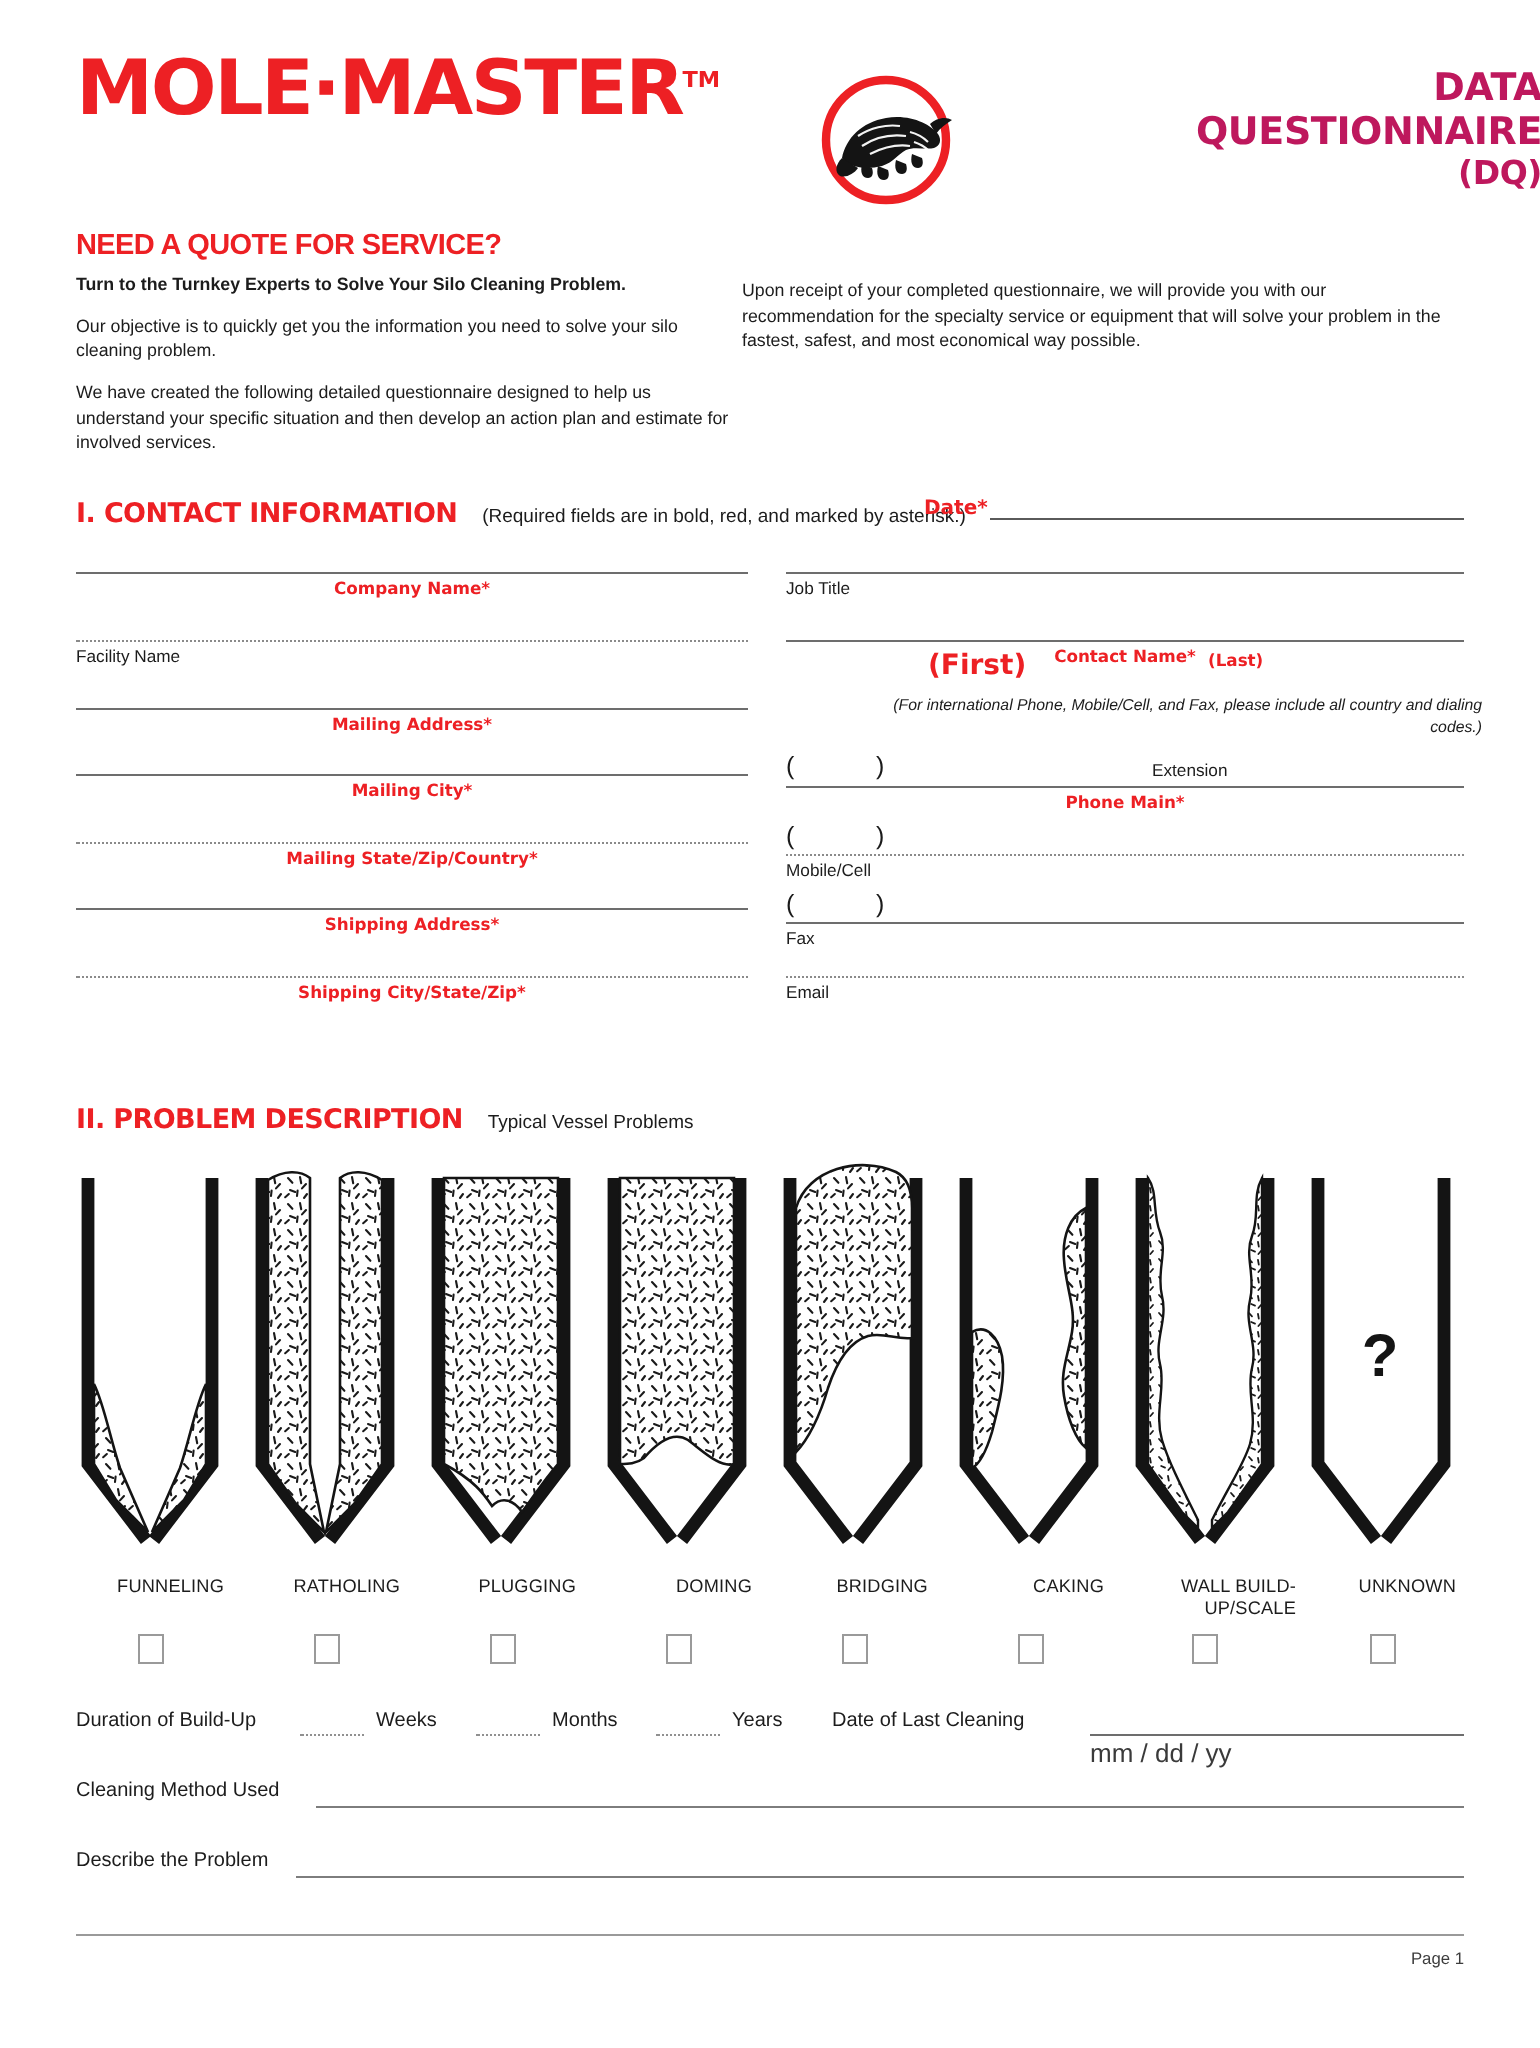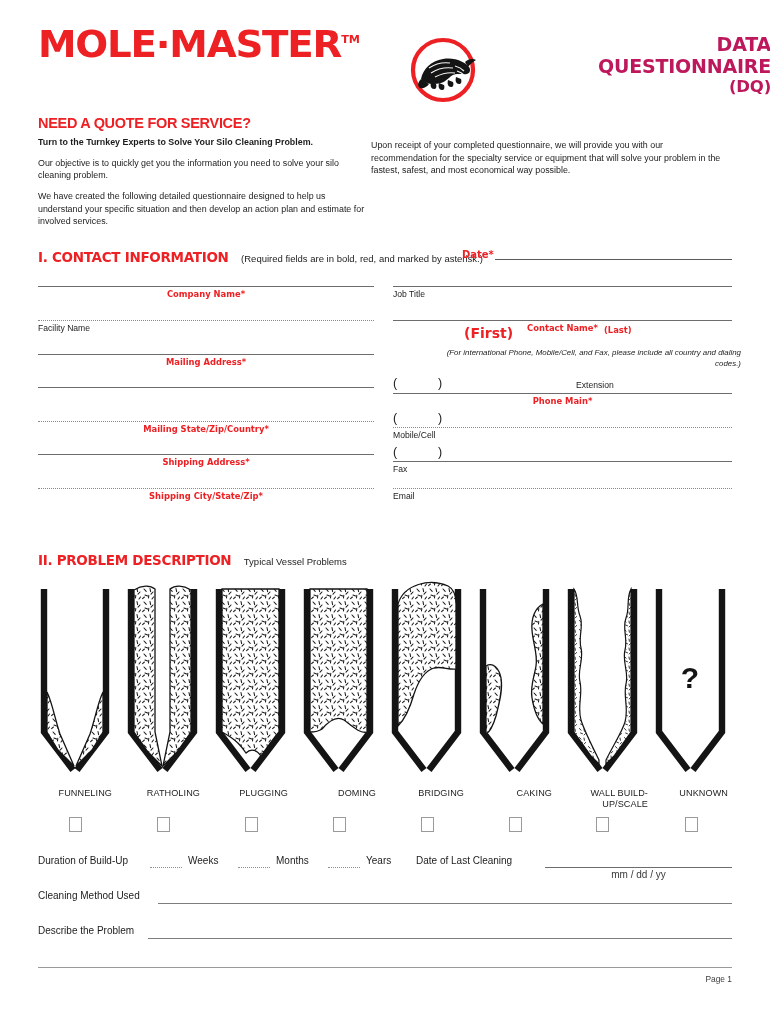--- a/index.html
+++ b/index.html
@@ -120,21 +120,21 @@
   .checks { position: absolute; top: 817px; left: 38px; width: 694px; height: 22px; }
   .chk {
     position: absolute; width: 13px; height: 15px;
     border: 1.4px solid #9a9a9a; background: #fff;
   }
 
   .dur-row { position: absolute; top: 855px; left: 38px; width: 694px; height: 26px; font-size: 10px; }
   .dur-row .t { position: absolute; top: 0; white-space: nowrap; color: #1c1c1c; }
   .dur-row .blank { position: absolute; top: 12px; height: 0; border-top: 1px dotted #909090; }
   .dlc-line { position: absolute; left: 507px; top: 12px; right: 0; height: 0; border-top: 1px solid #6d6d6d; }
-  .mmdd { position: absolute; left: 507px; right: 0; top: 14px; text-align: center; font-size: 10px; color: #3a3a3a; }
+  .mmdd { position: absolute; left: 507px; right: 0; top: 14px; text-align: left; font-size: 13px; color: #3a3a3a; }
 
   .longfield { position: absolute; left: 38px; width: 694px; height: 18px; font-size: 10px; }
   .longfield .t { position: absolute; left: 0; top: 0; white-space: nowrap; color: #1c1c1c; }
   .longfield .ln { position: absolute; top: 13px; right: 0; height: 0; border-top: 1px solid #7d7d7d; }
 
   .footer-rule { position: absolute; left: 38px; top: 967px; width: 694px; height: 0; border-top: 1px solid #9a9a9a; }
   .pageno { position: absolute; right: 38px; top: 974px; font-size: 8.4px; color: #3d3d3d; }
 
   svg { display: block; }
 </style>
@@ -209,20 +209,21 @@
       <div class="fld" style="top:34px">
         <div class="rule dotted"></div>
         <div class="lbl">Facility Name</div>
       </div>
       <div class="fld" style="top:68px">
         <div class="rule"></div>
         <div class="lbl req">Mailing Address*</div>
       </div>
       <div class="fld" style="top:101px">
         <div class="rule"></div>
+        <div class="lbl req">Mailing City*</div>
       </div>
       <div class="fld" style="top:135px">
         <div class="rule dotted"></div>
         <div class="lbl req">Mailing State/Zip/Country*</div>
       </div>
       <div class="fld" style="top:168px">
         <div class="rule"></div>
         <div class="lbl req">Shipping Address*</div>
       </div>
       <div class="fld" style="top:202px">

